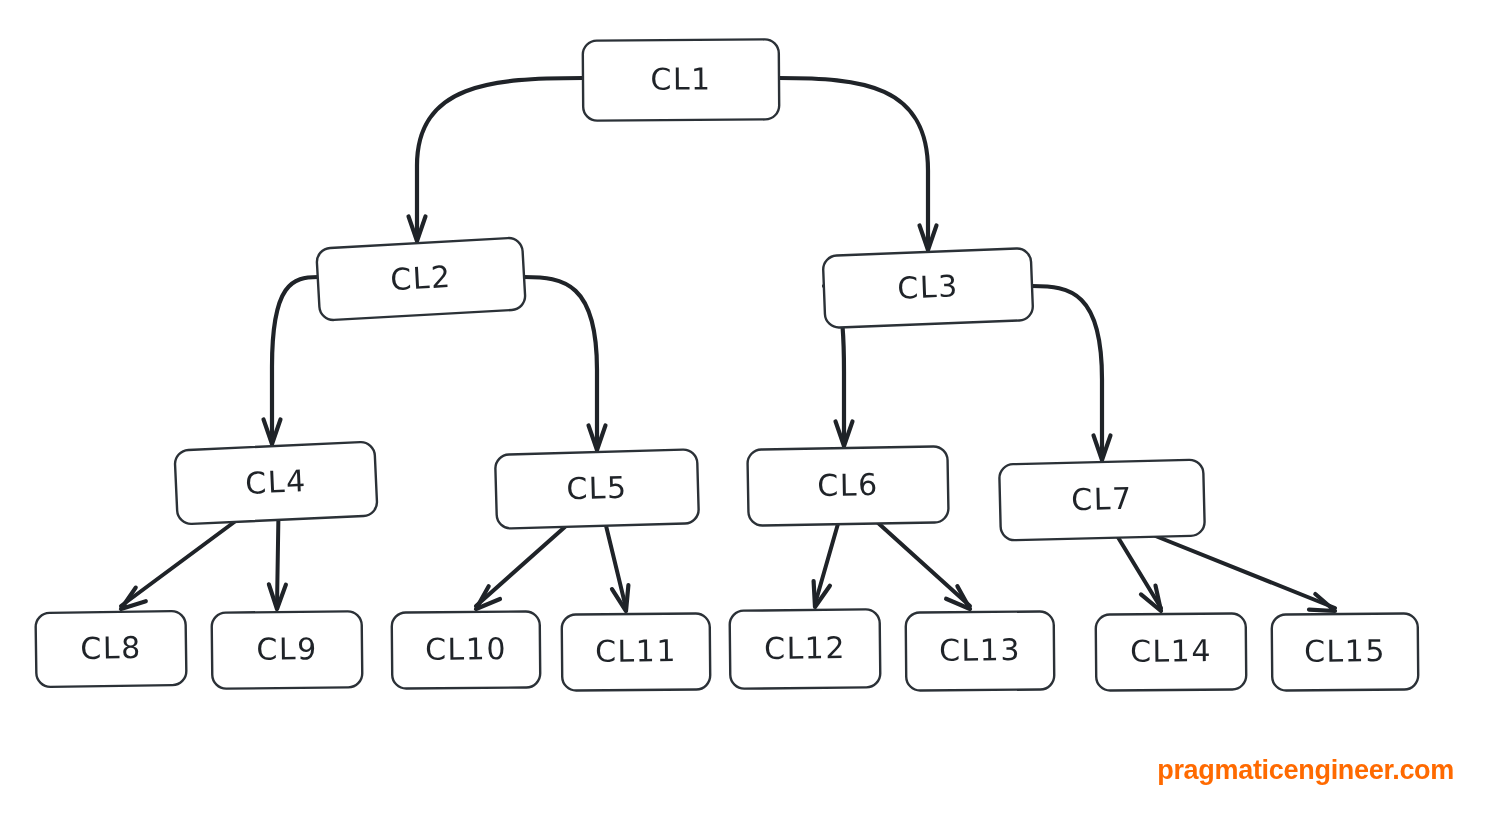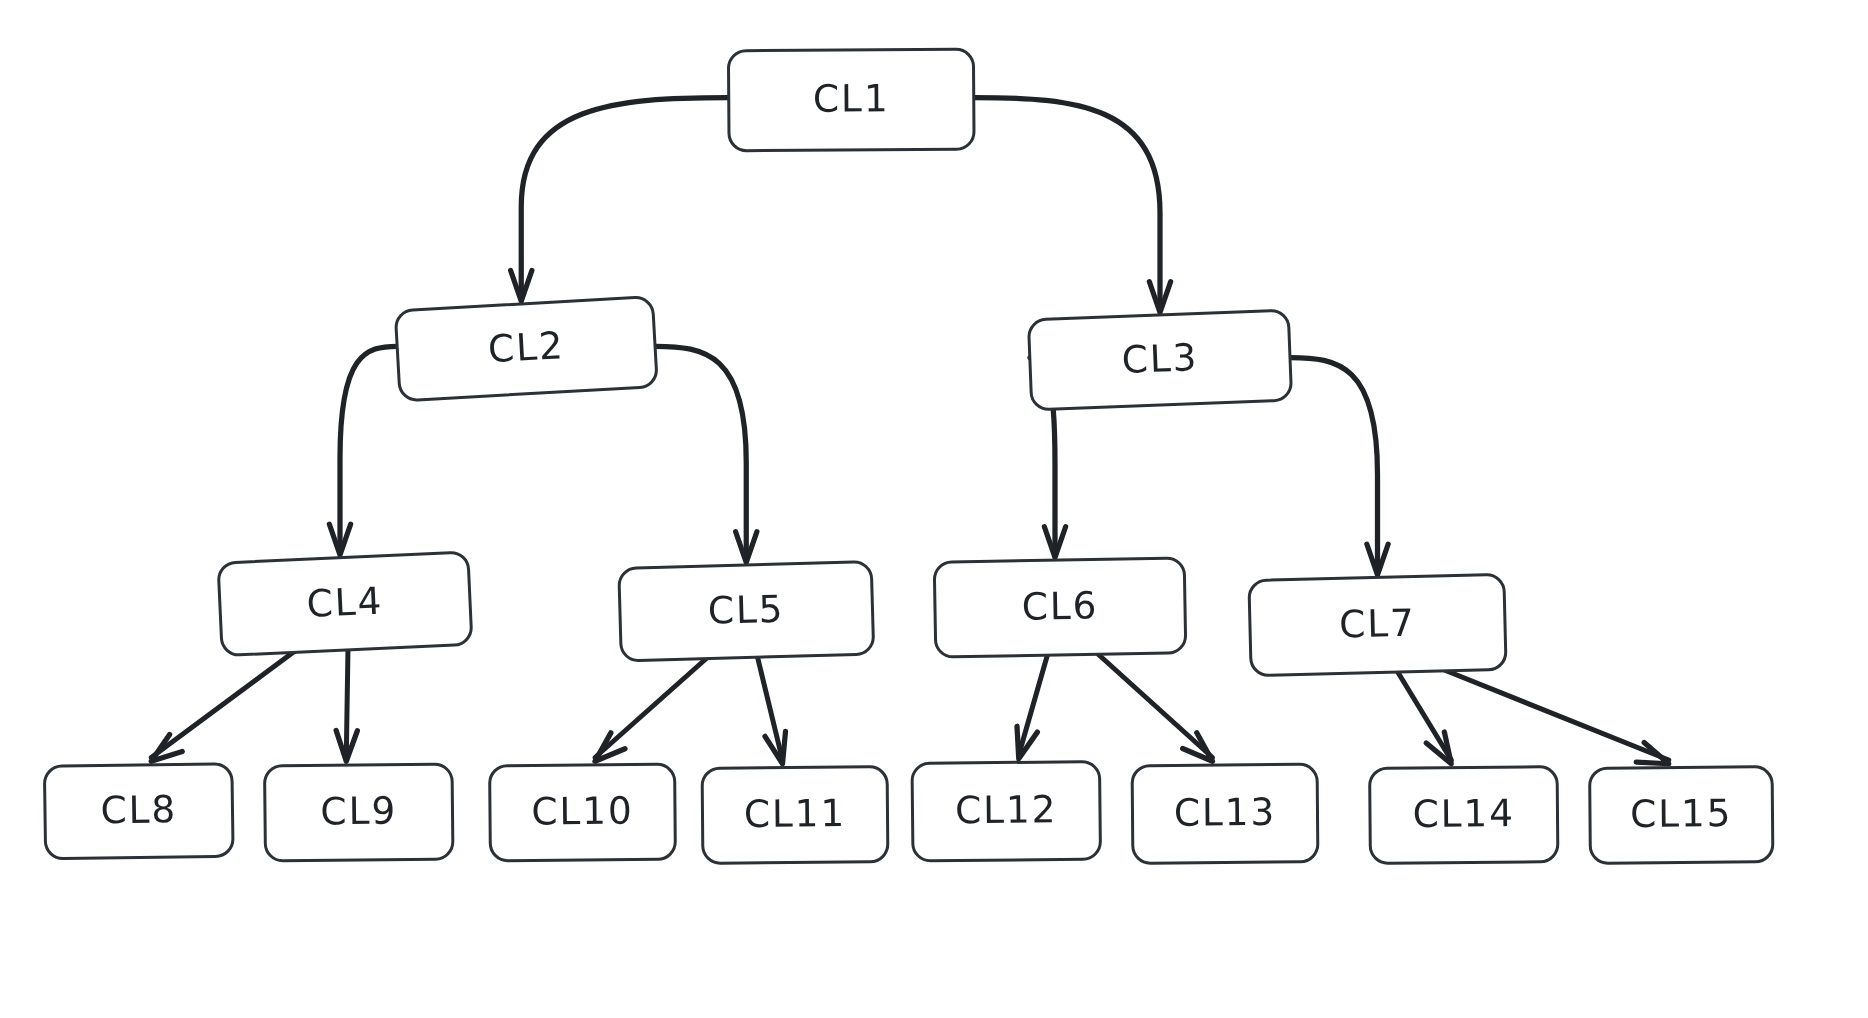--- a/index.html
+++ b/index.html
@@ -225,14 +225,15 @@
           <text class="node-label" x="1171" y="653">CL14</text>
         </g>
         <g transform="rotate(-0.5 1345 652)">
           <rect class="node-rect" x="1272" y="614" width="146" height="76" rx="14" ry="14"></rect>
           <text class="node-label" x="1345" y="653">CL15</text>
         </g>
       </g>
 
   </svg>
 
+  <div class="watermark">pragmaticengineer.com</div>
 
 </div>
 
 </body></html>

